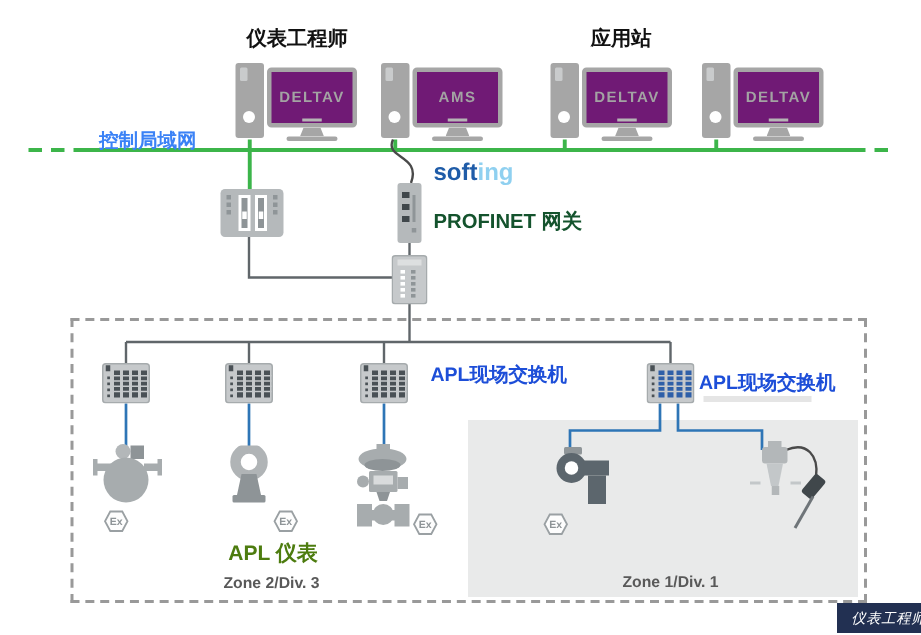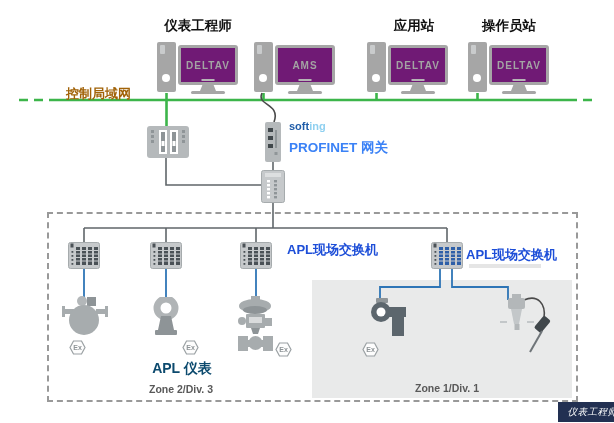--- a/index.html
+++ b/index.html
@@ -27,28 +27,28 @@
   .tower::after{content:"";position:absolute;left:5px;top:32px;width:8px;height:8px;background:#fff;border-radius:50%;}
   .monitor{position:absolute;left:21px;top:3px;width:60px;height:40px;border:3px solid #a6a6a6;border-radius:3px;background:#701a75;box-sizing:border-box;display:flex;align-items:center;justify-content:center;}
   .brand{color:#a3a3a3;font-weight:bold;font-size:10px;letter-spacing:1px;}
   .screen-dash{position:absolute;bottom:1px;left:50%;transform:translateX(-50%);width:13px;height:2px;background:#b5b5b5;}
   .stand{position:absolute;left:43px;top:43px;width:16px;height:6px;background:#a6a6a6;clip-path:polygon(15% 0,85% 0,100% 100%,0 100%);}
   .base{position:absolute;left:34px;top:49px;width:34px;height:3px;background:#a6a6a6;border-radius:2px;}
 
   
   .toplabel{font-size:13.5px;font-weight:bold;color:#111;text-align:center;}
   .l-st1{left:159px;top:17px;width:78px;} .l-st3{left:375px;top:17px;width:78px;} .l-st4{left:468px;top:17px;width:82px;}
-  .lan-label{left:66px;top:85px;font-size:13px;font-weight:bold;color:#a16207;}
-  .softing{left:289px;top:120px;font-size:11px;font-weight:bold;}
+  .lan-label{left:66px;top:85px;font-size:13px;font-weight:bold;color:#3b82f6;}
+  .softing{left:289px;top:107px;font-size:16px;font-weight:bold;}
   .soft-b{color:#1f5ca8;} .soft-l{color:#8fd0f0;}
-  .gw-label{left:289px;top:139px;font-size:13.5px;font-weight:bold;color:#3b82f6;}
+  .gw-label{left:289px;top:139px;font-size:13.5px;font-weight:bold;color:#14532d;}
   .swl{font-size:13px;font-weight:bold;color:#1d4ed8;}
   .swl-left{left:287px;top:241px;} .swl-right{left:466px;top:246px;}
   .ghost{left:469px;top:264px;width:72px;height:4px;background:#dcdcdc;opacity:.75;}
-  .apl-ins{left:146px;top:360px;width:72px;text-align:center;font-size:14px;font-weight:bold;color:#0c4a6e;}
+  .apl-ins{left:146px;top:360px;width:72px;text-align:center;font-size:14px;font-weight:bold;color:#4d7c0f;}
   .zone-label{font-size:10.5px;font-weight:bold;color:#595959;text-align:center;width:82px;}
   .zone2{left:140px;top:383px;} .zone1{left:406px;top:382px;}
   .wm{left:558px;top:402px;width:69px;height:20px;background:#223052;color:#fff;display:flex;align-items:center;justify-content:center;font-size:9.5px;font-style:italic;font-weight:normal;letter-spacing:.5px;}
 
   
   .dev{pointer-events:none;}
   .body-g{fill:#b5b9bb;} .body-sw{fill:#c6c9cb;stroke:#a6abad;stroke-width:1;}
   .dark{fill:#40474b;} .mid{fill:#8f9598;} .white{fill:#fff;}
   .p-dark{fill:#4a5156;} .p-blue{fill:#2e5fa8;}
   .ins{fill:#a7acae;} .ins-l{fill:#b3b7b9;} .ins-d{fill:#8e9497;} .ins-dd{fill:#5c666d;}
@@ -115,21 +115,20 @@
     <div class="monitor">
       <span class="brand">DELTAV</span>
       <span class="screen-dash"></span>
     </div>
     <div class="stand"></div>
     <div class="base"></div>
   </div>
 
   <div class="abs toplabel l-st1">仪表工程师</div>
   <div class="abs toplabel l-st3">应用站</div>
-  <div class="abs toplabel l-st4">操作员站</div>
   <div class="abs lan-label">控制局域网</div>
 
   <svg class="abs dev" style="left:146px;top:125px" width="44" height="34">
     <rect x="1" y="1" width="42" height="32" rx="3" class="body-g"></rect>
     <rect x="13" y="5" width="8" height="24" class="white"></rect>
       <rect x="24" y="5" width="8" height="24" class="white"></rect>
     <rect x="15" y="7" width="4" height="20" class="ins-d"></rect>
       <rect x="26" y="7" width="4" height="20" class="ins-d"></rect>
     <rect x="15.5" y="16" width="3" height="5" class="white"></rect>
       <rect x="26.5" y="16" width="3" height="5" class="white"></rect>

